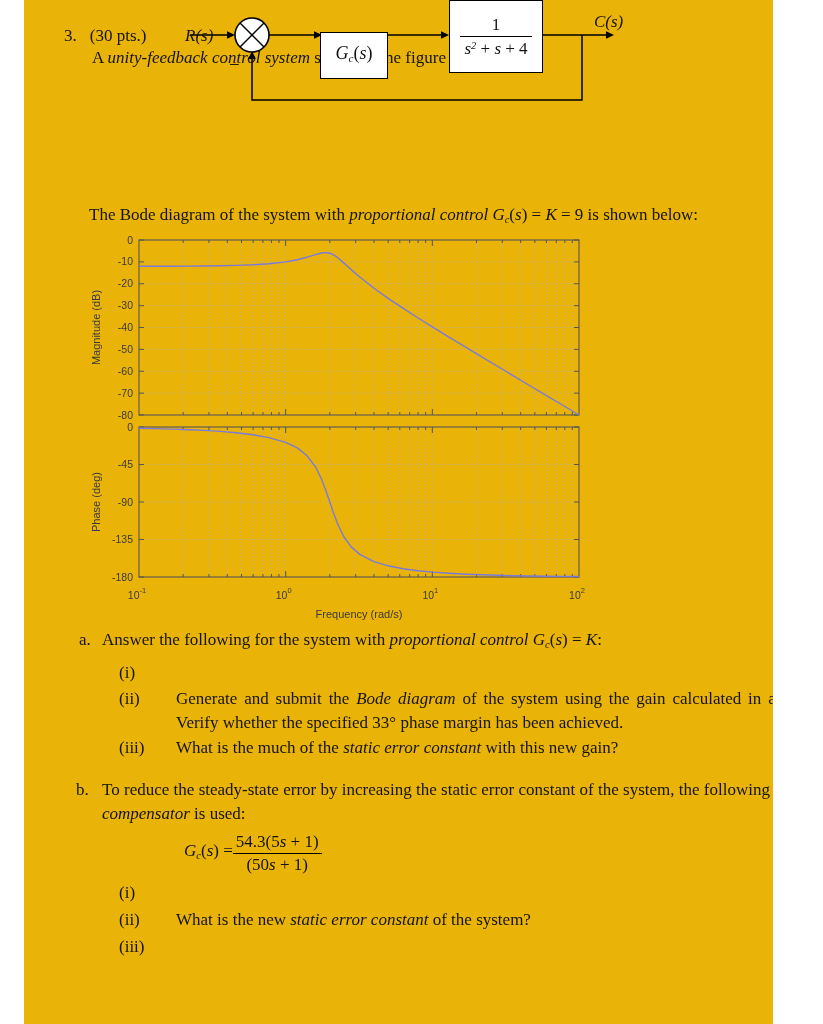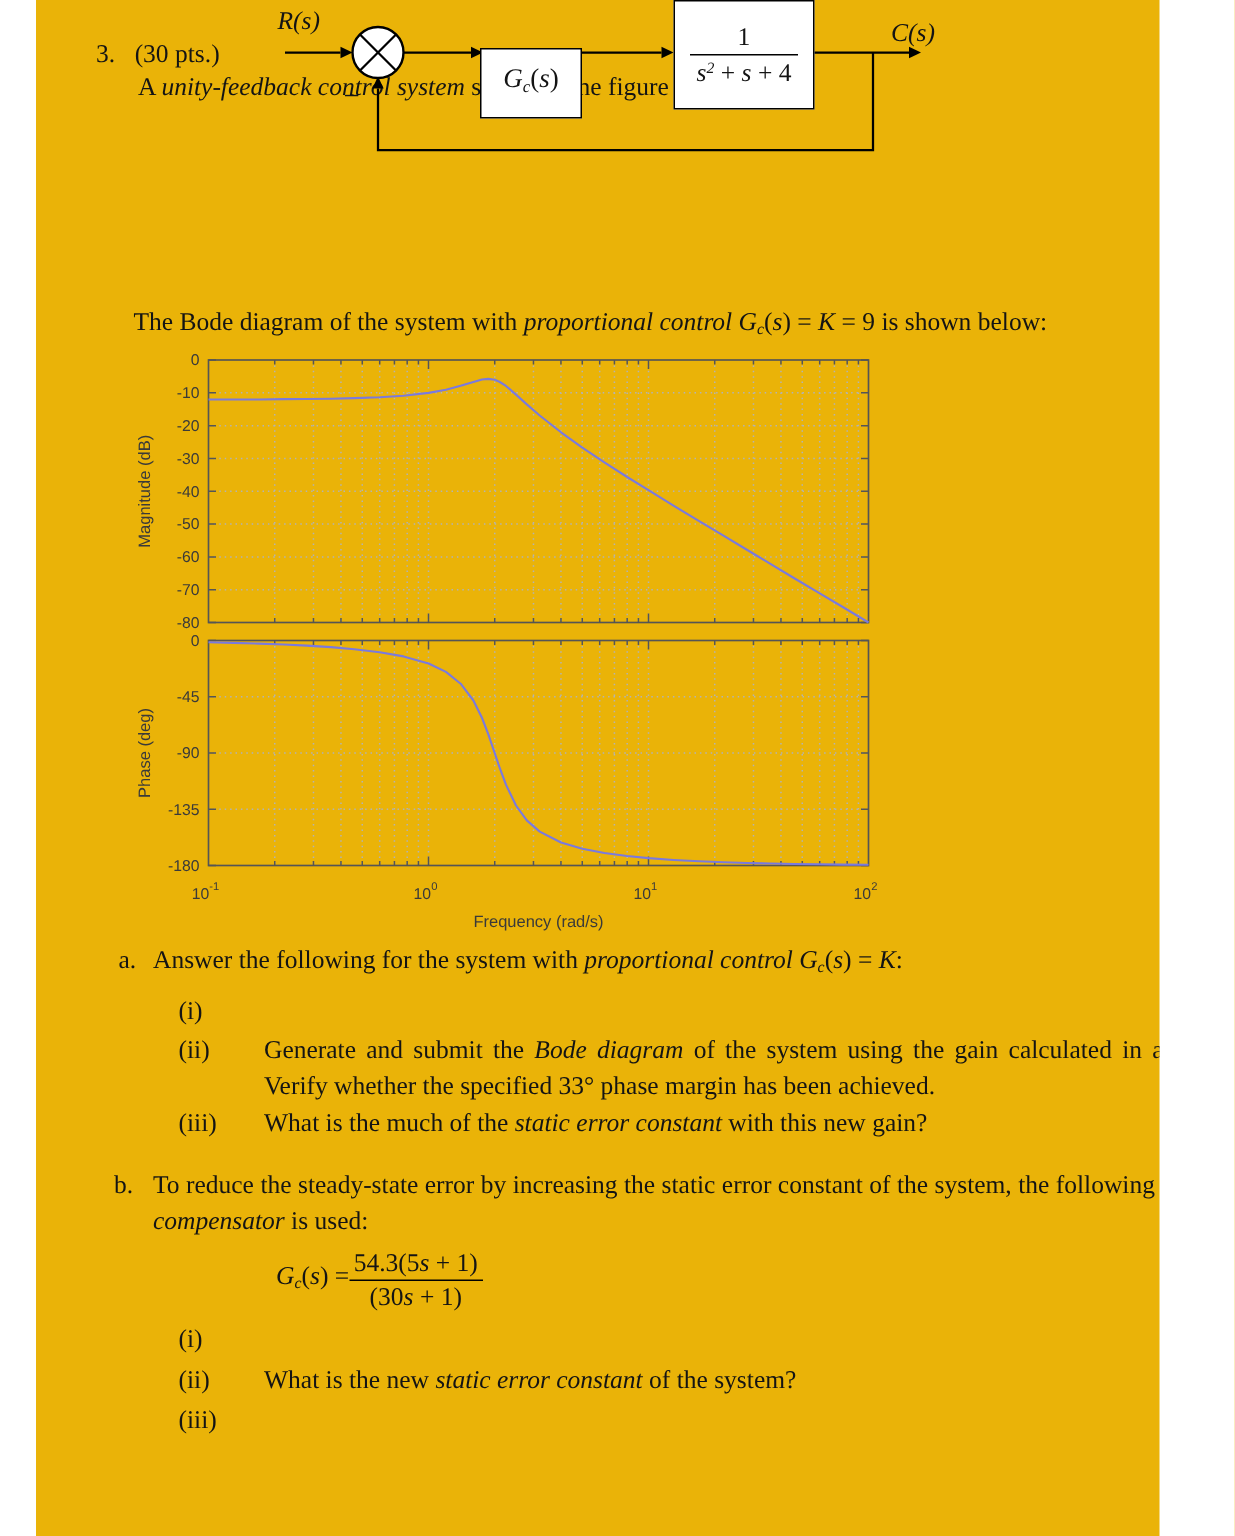--- a/index.html
+++ b/index.html
@@ -75,21 +75,21 @@
         <line x1="362" y1="35" x2="417" y2="35" stroke="#000" stroke-width="1.5" fill="none"></line>
         <polygon points="425,35 417,31.2 417,38.8" fill="#000"></polygon>
         <line x1="517" y1="35" x2="582" y2="35" stroke="#000" stroke-width="1.5" fill="none"></line>
         <polygon points="590,35 582,31.2 582,38.8" fill="#000"></polygon>
         <polyline points="558,35 558,100 228,100 228,59" stroke="#000" stroke-width="1.5" fill="none"></polyline>
         <polygon points="228,51 224.2,59 231.8,59" fill="#000"></polygon>
         <circle cx="228" cy="35" r="17" fill="#fff" stroke="#000" stroke-width="1.6"></circle>
         <line x1="216" y1="23" x2="240" y2="47" stroke="#000" stroke-width="1.5" fill="none"></line>
         <line x1="240" y1="23" x2="216" y2="47" stroke="#000" stroke-width="1.5" fill="none"></line>
       </svg>
-    <div class="blk-label" style="left:161px; top:2px;"><span class="it">R(s)</span></div>
+    <div class="blk-label" style="left:161px; top:24px;"><span class="it">R(s)</span></div>
     <div class="blk-label" style="left:570px; top:10px;"><span class="it">C(s)</span></div>
     <div id="controller-box">
       <span><span class="it">G</span><span class="it sub">c</span><span>(</span><span class="it">s</span><span>)</span></span>
     </div>
     <div id="plant-box">
       <div class="pfrac">
         <div class="num"><span>1</span></div>
         <div class="den"><span class="it">s</span><span class="it sup">2</span><span> + </span><span class="it">s</span><span> + 4</span></div>
       </div>
     </div>
@@ -344,21 +344,21 @@
 
   <div id="qb" class="q-sec">
     <div class="q-head">
       <div class="q-label">b.</div>
       <div class="q-text"><span>To reduce the steady-state error by increasing the static error constant of the system, the following </span><span class="it">lag compensator</span><span> is used:</span></div>
     </div>
     <div id="formula-row">
       <span><span class="it">G</span><span class="it sub">c</span><span>(</span><span class="it">s</span><span>) = </span></span>
       <span class="frac">
         <span class="num" style="display:block;"><span>54.3(5</span><span class="it">s</span><span> + 1)</span></span>
-        <span class="den" style="display:block;"><span>(30</span><span class="it">s</span><span> + 1)</span></span>
+        <span class="den" style="display:block;"><span>(50</span><span class="it">s</span><span> + 1)</span></span>
       </span>
     </div>
     <div class="item">
       <div class="roman">(i)</div>
     </div>
     <div class="item">
       <div class="roman">(ii)</div>
       <div class="qtext"><span>What is the new </span><span class="it">static error constant</span><span> of the system?</span></div>
     </div>
     <div class="item">

